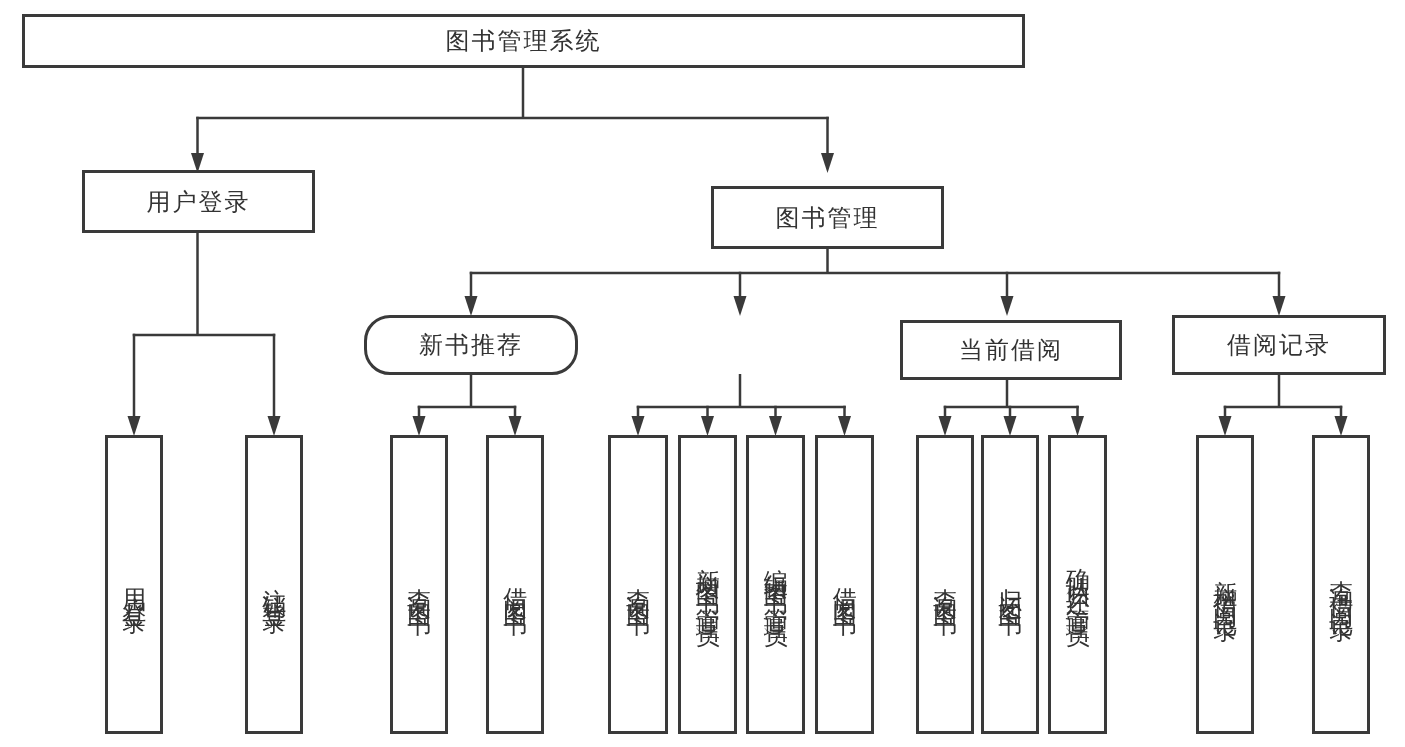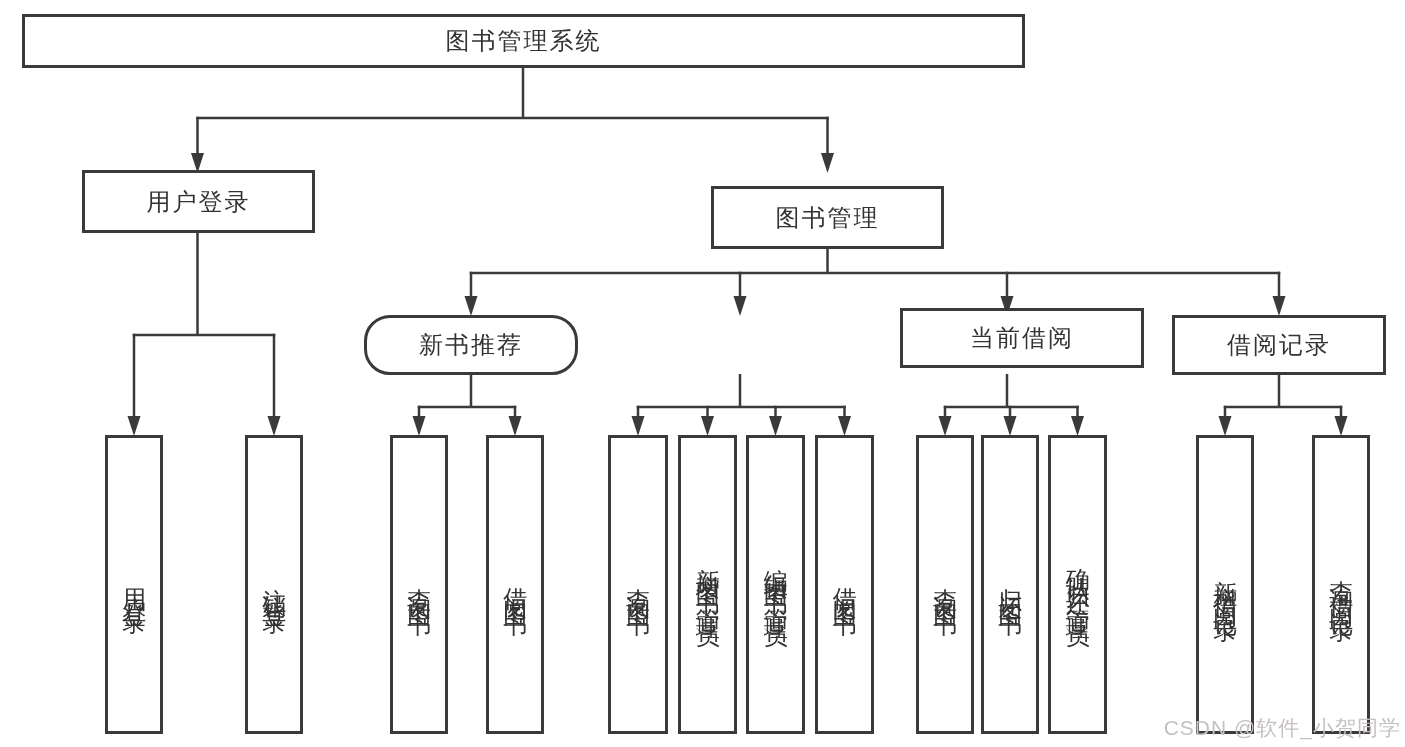--- a/index.html
+++ b/index.html
@@ -151,21 +151,21 @@
       <polygon points="1334.5,416 1347.5,416 1341,436"></polygon>
     </g>
   </svg>
 
   <div class="hbox" style="left:22px; top:14px; width:1003px; height:54px;">图书管理系统</div>
 
   <div class="hbox" style="left:82px; top:170px; width:233px; height:63px;">用户登录</div>
   <div class="hbox" style="left:711px; top:170px; width:233px; height:63px;margin-top:16px;">图书管理</div>
 
   <div class="hbox" style="left:364px; top:315px; width:214px; height:60px;border-radius:26px;">新书推荐</div>
-  <div class="hbox" style="left:900px; top:308px; width:244px; height:60px;text-align:right;">当前借阅</div>
+  <div class="hbox" style="left:900px; top:320px; width:222px; height:60px;text-align:right;">当前借阅</div>
   <div class="hbox" style="left:1172px; top:315px; width:214px; height:60px;">借阅记录</div>
 
   <div class="vbox" style="left:105px; width:58px;">
     <span class="vtext">用户登录</span>
   </div>
   <div class="vbox" style="left:245px; width:58px;">
     <span class="vtext">注销登录</span>
   </div>
 
   <div class="vbox" style="left:390px; width:58px;">
@@ -198,15 +198,14 @@
     <span class="vtext">确认归还（管理员）</span>
   </div>
 
   <div class="vbox" style="left:1196px; width:58px;">
     <span class="vtext">新增借阅记录</span>
   </div>
   <div class="vbox" style="left:1312px; width:58px;">
     <span class="vtext">查询借阅记录</span>
   </div>
 
-  <div class="watermark">CSDN @软件_小贺同学</div>
 
 </div>
 
 </body></html>

